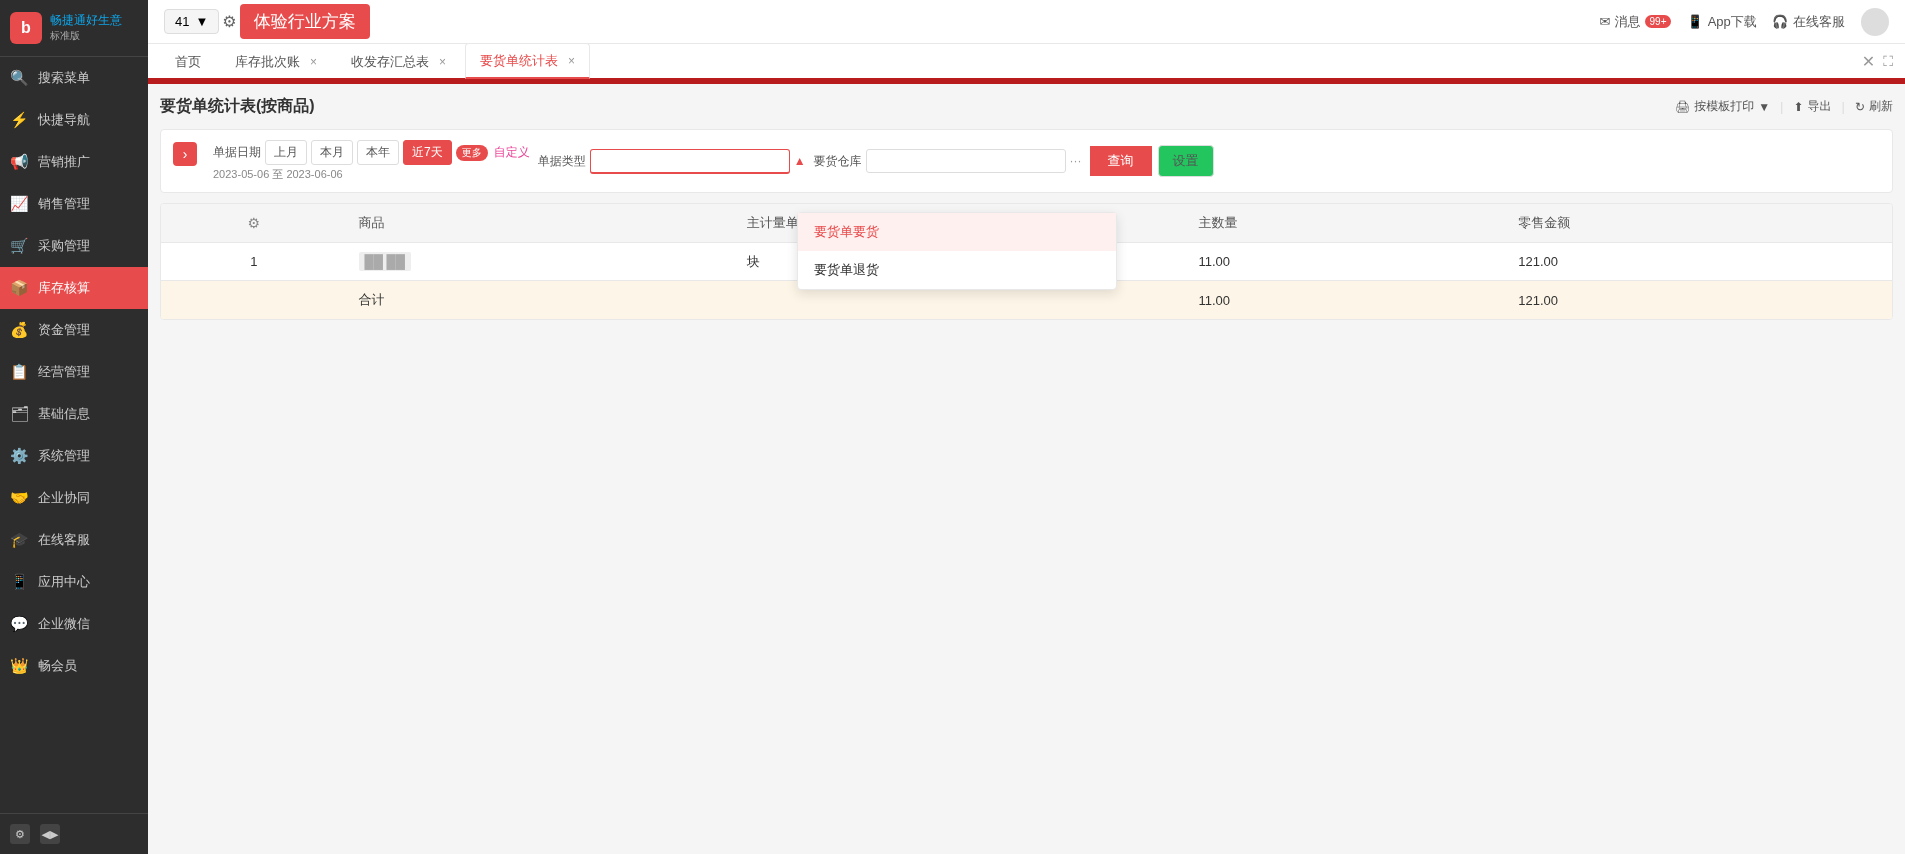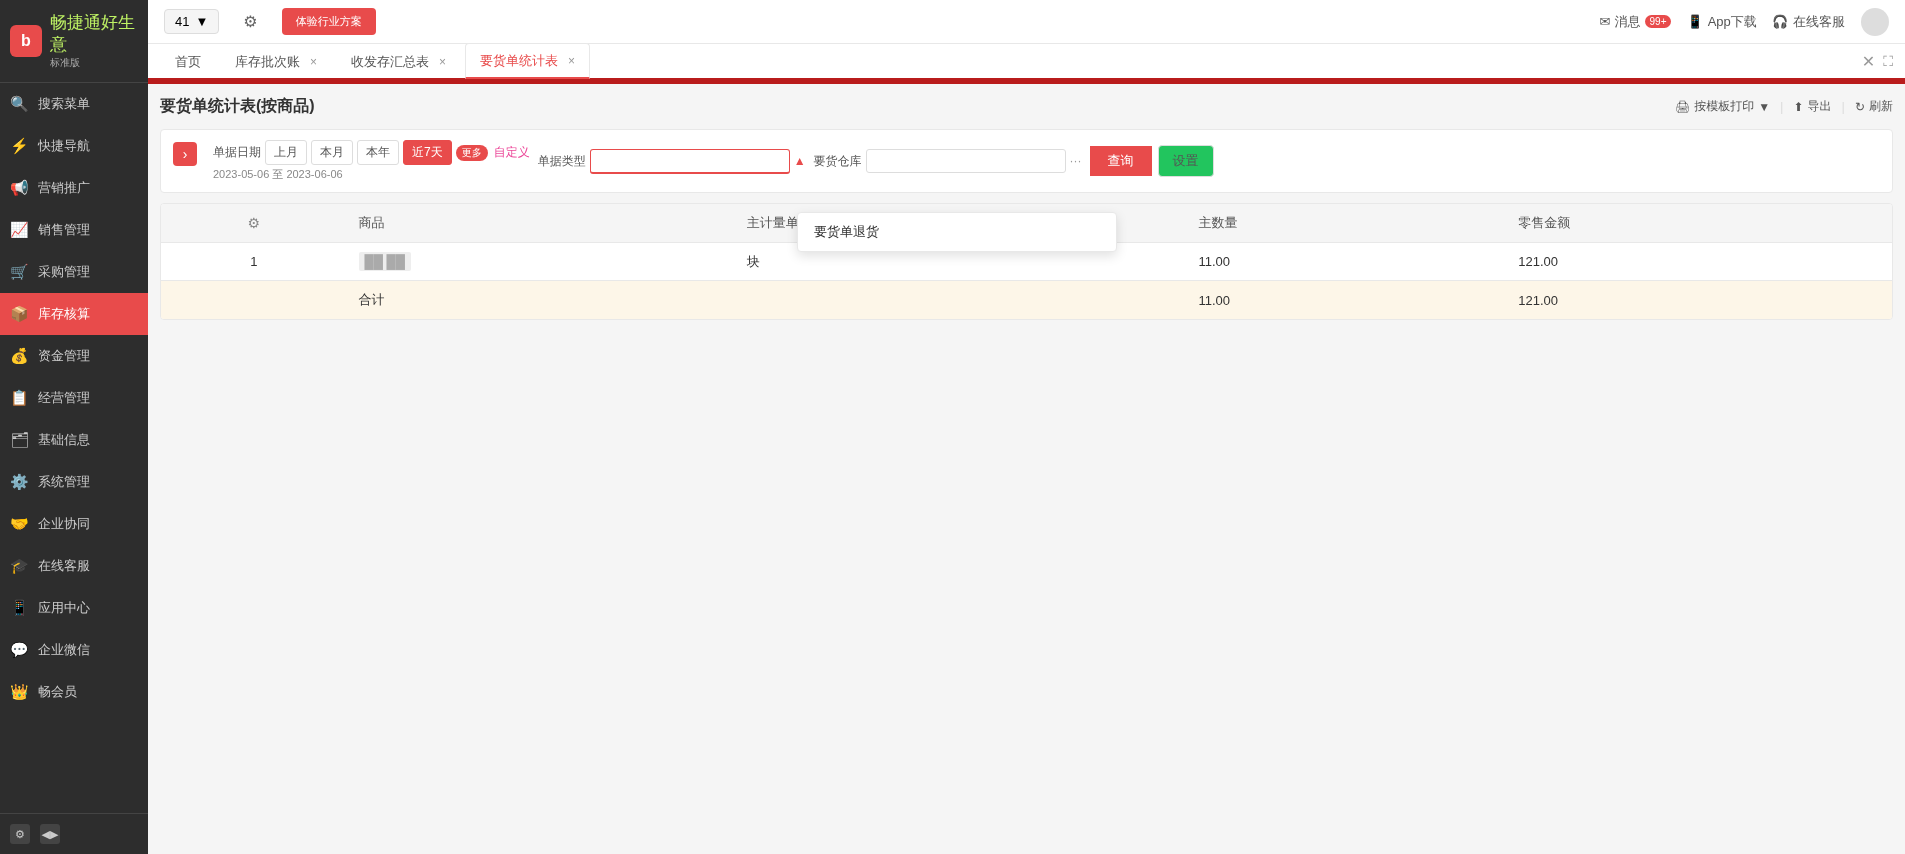--- a/index.html
+++ b/index.html
@@ -27,21 +27,21 @@
       height: 32px;
       background: #e84b4b;
       border-radius: 6px;
       display: flex; align-items: center; justify-content: center;
       color: #fff;
       font-weight: bold;
       font-size: 16px;
       margin-right: 8px;
       flex-shrink: 0;
     }
-    .sidebar-logo-text { font-size: 17px; color: #bef264; line-height: 1.3; }
+    .sidebar-logo-text { font-size: 12px; color: #0ea5e9; line-height: 1.3; }
     .sidebar-logo-sub { font-size: 10px; color: #aaa; }
     .sidebar-menu { flex: 1; overflow-y: auto; }
     .sidebar-item {
       display: flex; align-items: center;
       padding: 11px 10px;
       color: #ccc;
       cursor: pointer;
       font-size: 13px;
       transition: background 0.1s;
     }
@@ -77,39 +77,39 @@
     
     .topbar {
       background: #fff;
       height: 44px;
       display: flex;
       align-items: center;
       padding: 0 16px;
       border-bottom: 1px solid #e8e8e8;
       flex-shrink: 0;
     }
-    .topbar-left { display: flex; align-items: center; gap: 24px; flex: 1; }
+    .topbar-left { display: flex; align-items: center; gap: 3px; flex: 1; }
     .topbar-store {
       display: flex; align-items: center;
       background: #f5f5f5;
       border: 1px solid #ddd;
       border-radius: 4px;
       padding: 4px 10px;
       cursor: pointer;
       font-size: 13px;
       gap: 6px;
     }
     .topbar-btn-industry {
       background: #e84b4b;
       color: #fff;
       border: none;
       border-radius: 4px;
       padding: 6px 14px;
       cursor: pointer;
-      font-size: 11px;
+      font-size: 17px;
     }
     .topbar-right { display: flex; align-items: center; gap: 16px; }
     .topbar-notif { display: flex; align-items: center; gap: 4px; font-size: 13px; color: #555; cursor: pointer; position: relative; }
     .badge { background: #e84b4b; color: #fff; border-radius: 10px; font-size: 10px; padding: 1px 5px; }
     .gear-icon { font-size: 16px; color: #666; cursor: pointer; }
     .topbar-avatar { width: 28px; height: 28px; background: #ddd; border-radius: 50%; }
 
     
     .tabbar {
       background: #fff;
@@ -507,20 +507,21 @@
           </div>
         </div>
 
         <div class="filter-actions">
           <button class="btn-query">查询</button>
           <button class="btn-settings">设置</button>
         </div>
       </div>
 
       <div class="dropdown-overlay">
+        <div class="dropdown-item selected">要货单要货</div>
         <div class="dropdown-item">要货单退货</div>
       </div>
     </div>
 
     <div class="table-wrap">
       <table>
         <thead>
           <tr>
             <th>
               <span class="table-settings-icon">⚙</span>

